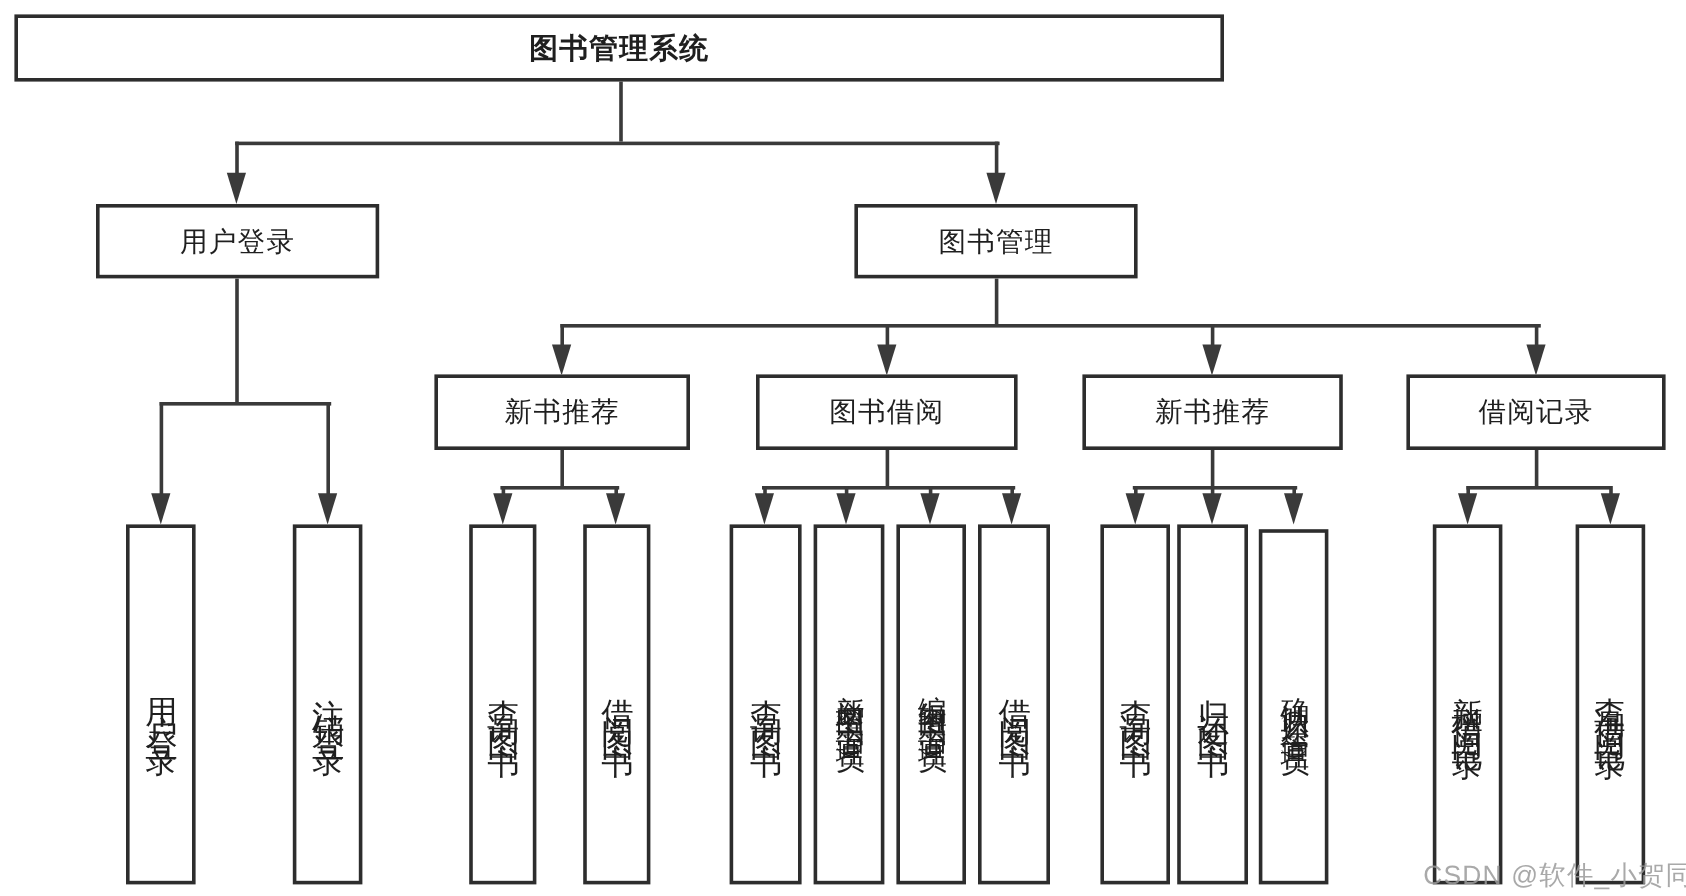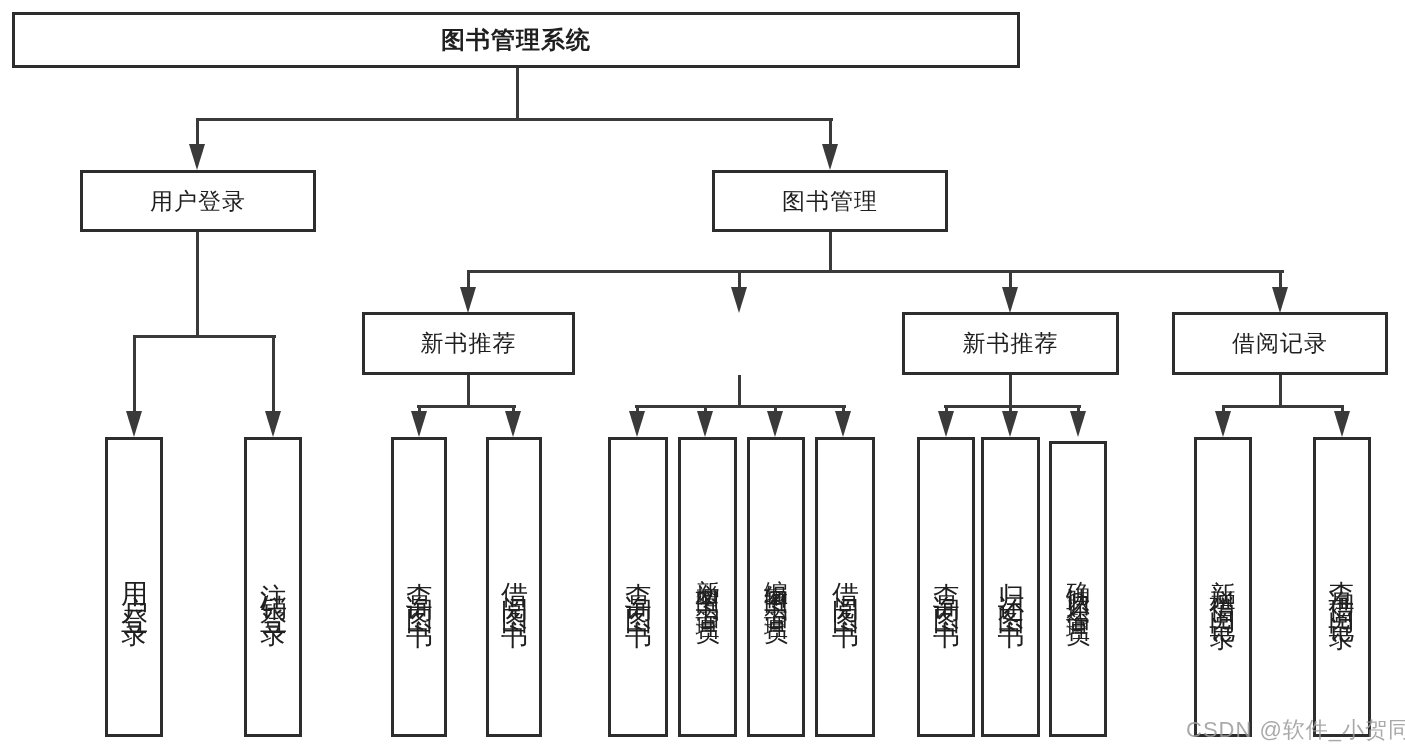--- a/index.html
+++ b/index.html
@@ -81,20 +81,21 @@
   <div class="vl" style="left:467px;top:270px;height:20px"></div>
   <div class="ar" style="left:460px;top:287px"></div>
   <div class="vl" style="left:738px;top:270px;height:20px"></div>
   <div class="ar" style="left:731px;top:287px"></div>
   <div class="vl" style="left:1009px;top:270px;height:20px"></div>
   <div class="ar" style="left:1002px;top:287px"></div>
   <div class="vl" style="left:1279px;top:270px;height:20px"></div>
   <div class="ar" style="left:1272px;top:287px"></div>
 
   <div class="box hbox" style="left:362px;top:312px;width:213px;height:63px">新书推荐</div>
+  <div class="box hbox" style="left:630px;top:312px;width:218px;height:63px">图书借阅</div>
   <div class="box hbox" style="left:902px;top:312px;width:217px;height:63px">新书推荐</div>
   <div class="box hbox" style="left:1172px;top:312px;width:216px;height:63px">借阅记录</div>
 
   <div class="vl" style="left:467px;top:375px;height:30px"></div>
   <div class="hl" style="left:417px;top:405px;width:99px"></div>
   <div class="vl" style="left:418px;top:405px;height:8px"></div>
   <div class="ar" style="left:411px;top:411px"></div>
   <div class="vl" style="left:512px;top:405px;height:8px"></div>
   <div class="ar" style="left:505px;top:411px"></div>
 

